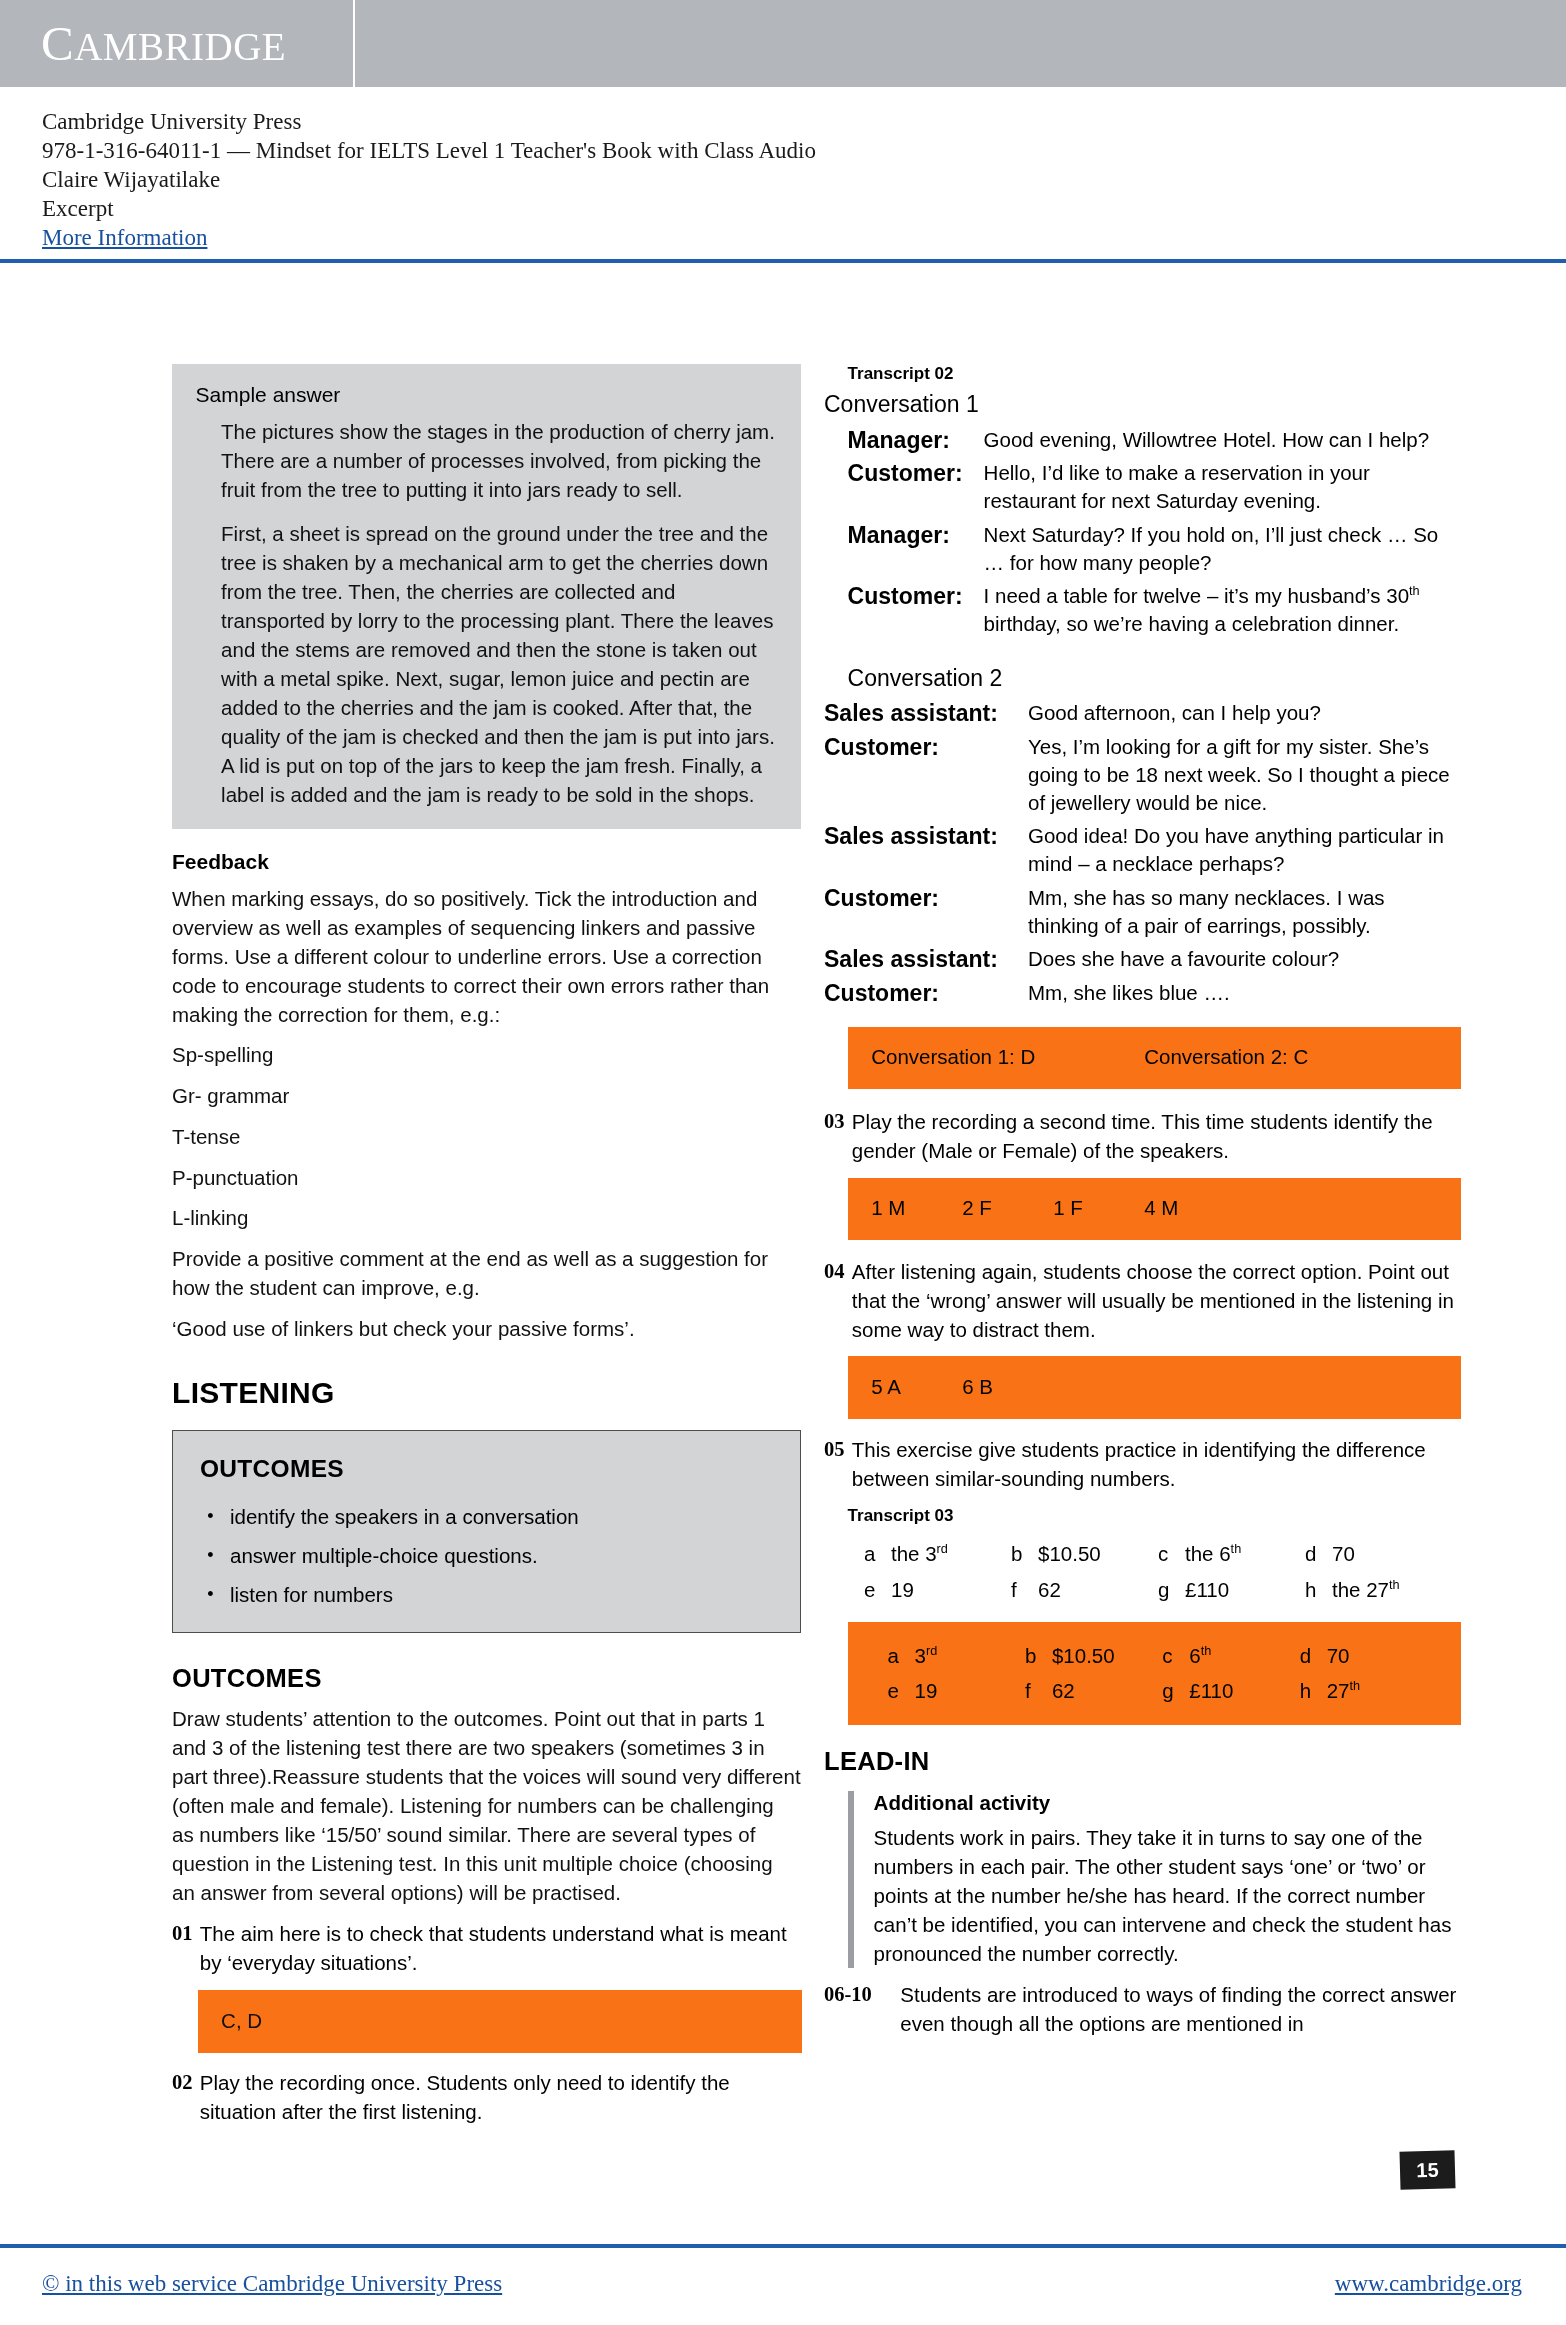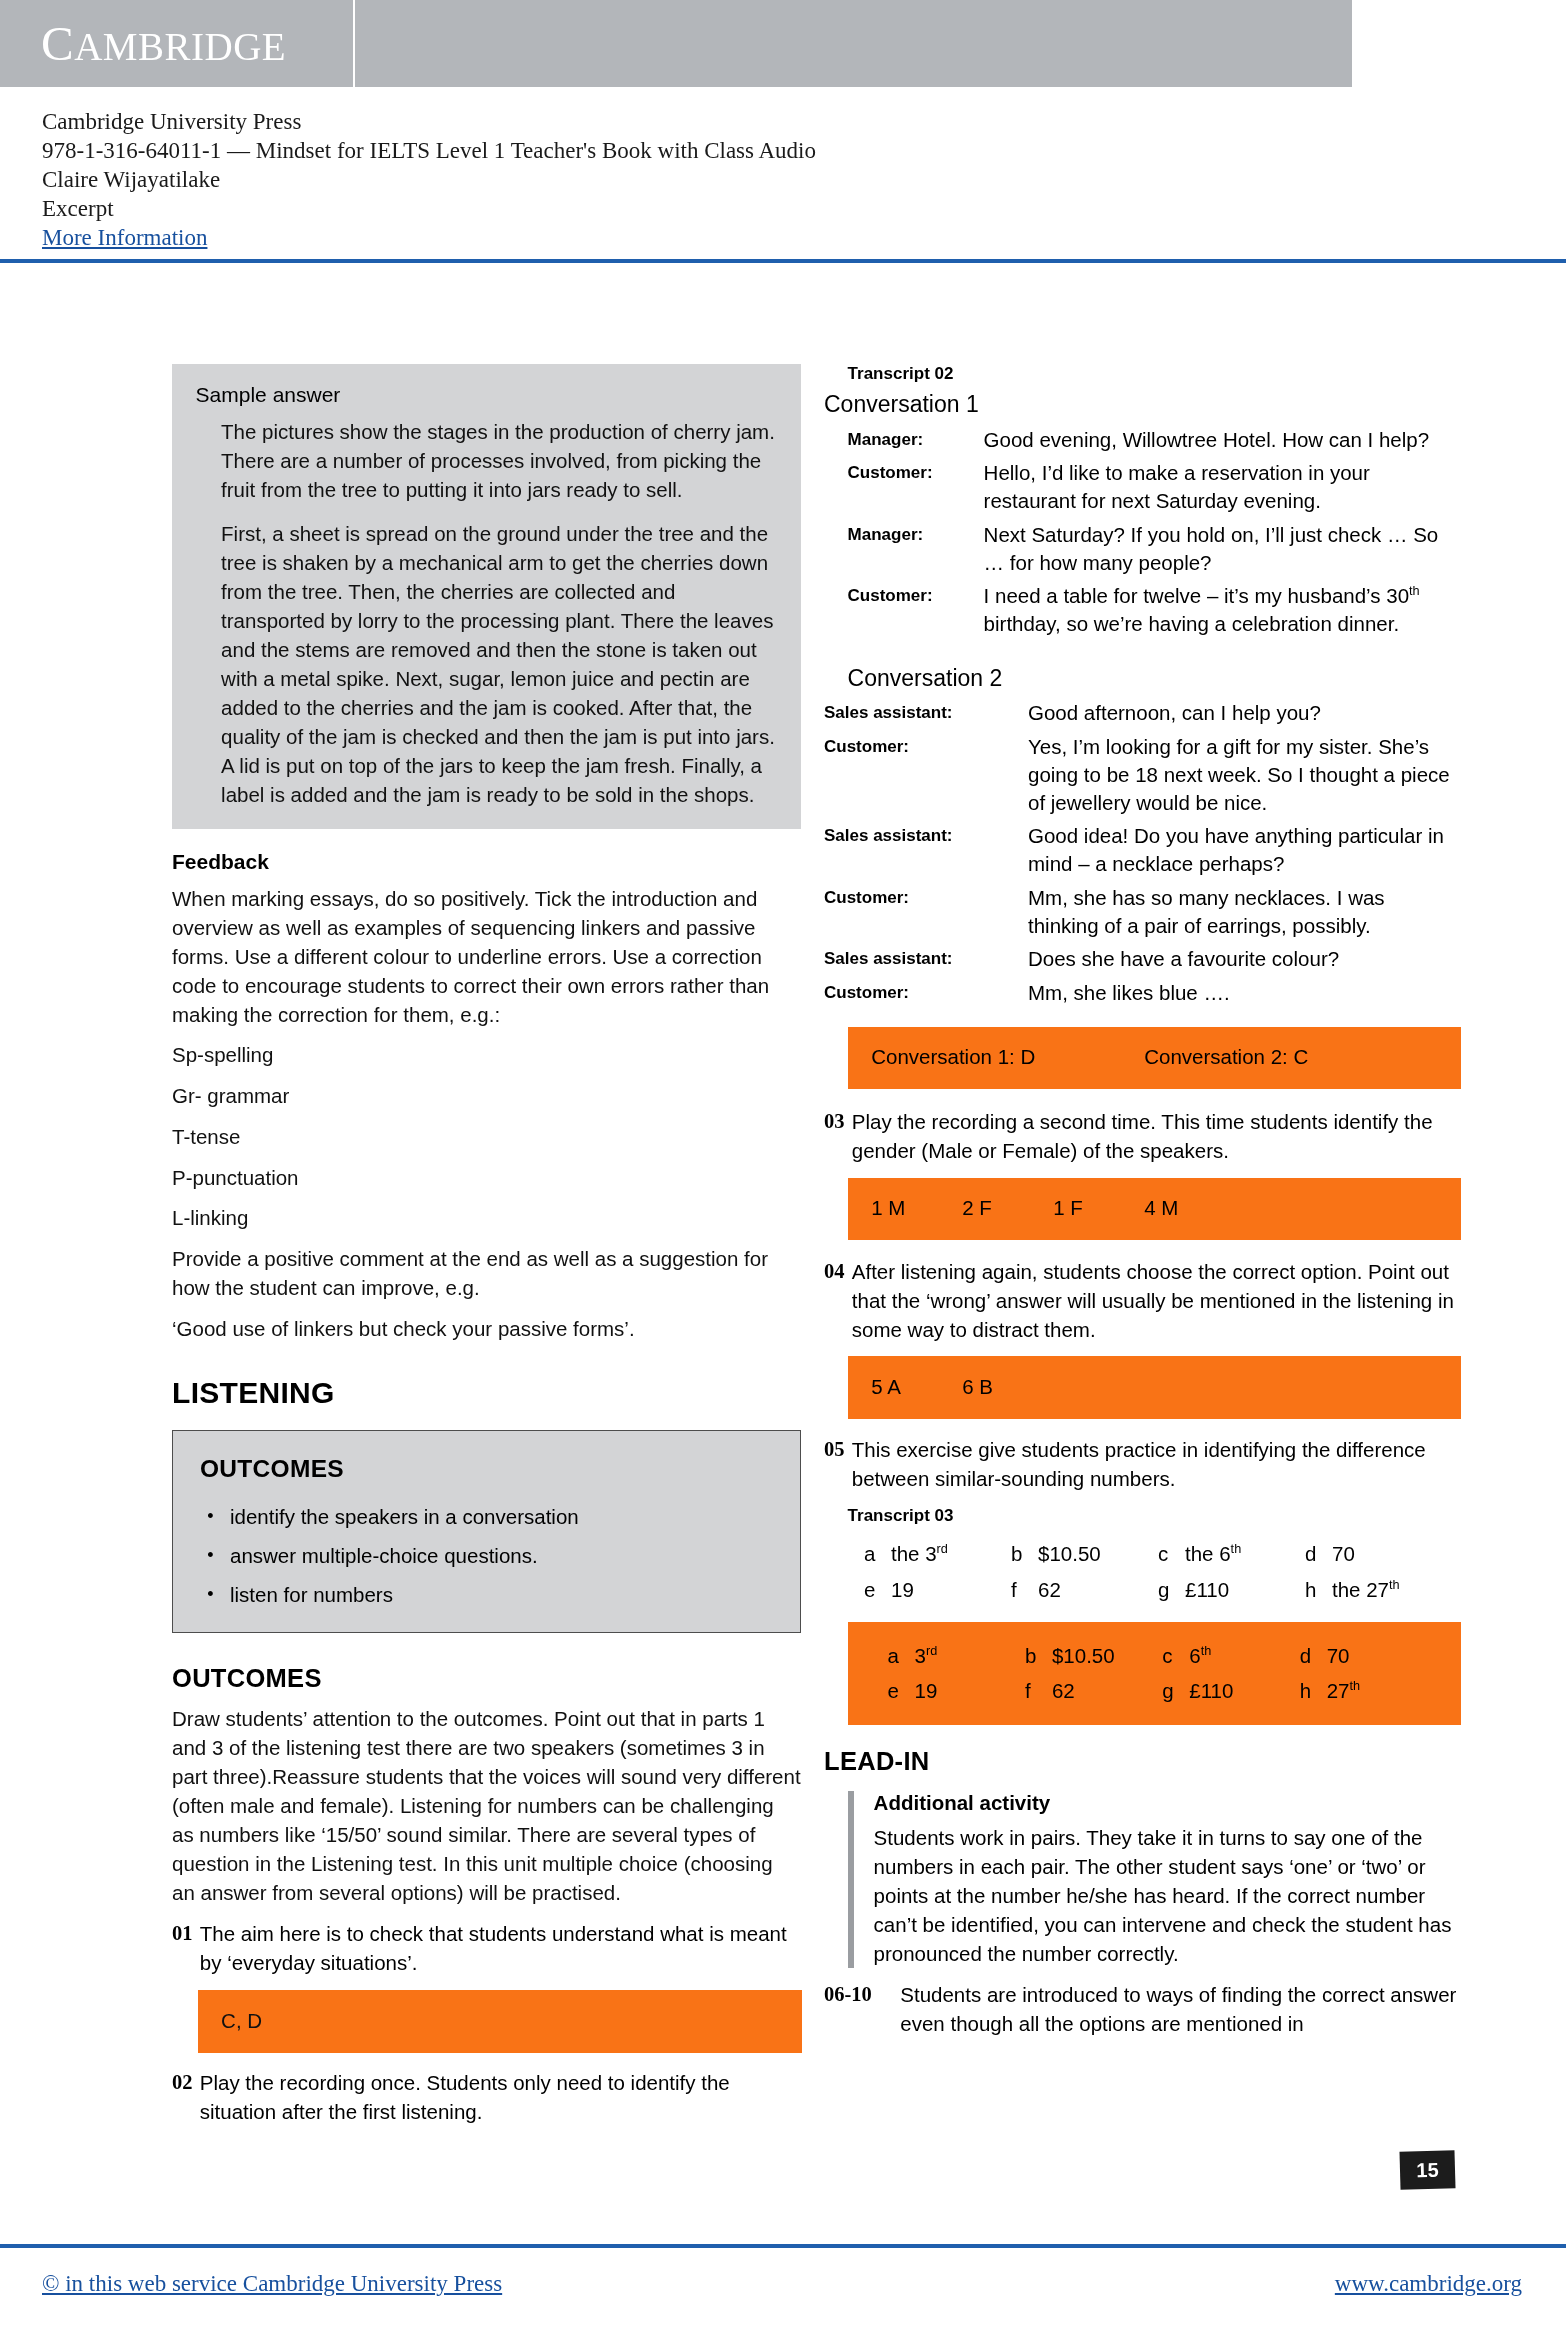--- a/index.html
+++ b/index.html
@@ -13,21 +13,21 @@
     position: relative;
     font-family: "Liberation Sans", sans-serif;
     color: #000;
     overflow: hidden;
   }
 
   
   .banner {
     position: absolute;
     top: 0; left: 0;
-    width: 1352px;
+    width: 1566px;
     height: 87px;
     background: #b3b6ba;
   }
   .banner-logo-cell {
     position: absolute;
     top: 0; left: 0;
     width: 355px;
     height: 87px;
     display: flex;
     align-items: center;
@@ -197,21 +197,21 @@
     margin: 0 0 7.3px 0;
   }
   .conv-title.indent { padding-left: 23.6px; }
   .dialogue { margin: 0 0 3.6px 0; }
   .dline {
     display: flex;
     margin-bottom: 5.5px;
   }
   .dline .who {
     font-weight: bold;
-    font-size: 17px;
+    font-size: 23px;
     line-height: 28px;
     flex: 0 0 auto;
   }
   .dline .what {
     font-size: 20.5px;
     line-height: 28px;
     flex: 1 1 auto;
   }
   .conv1 .who { width: 136px; padding-left: 23.6px; box-sizing: content-box; }
   .conv2 .who { width: 204px; }

